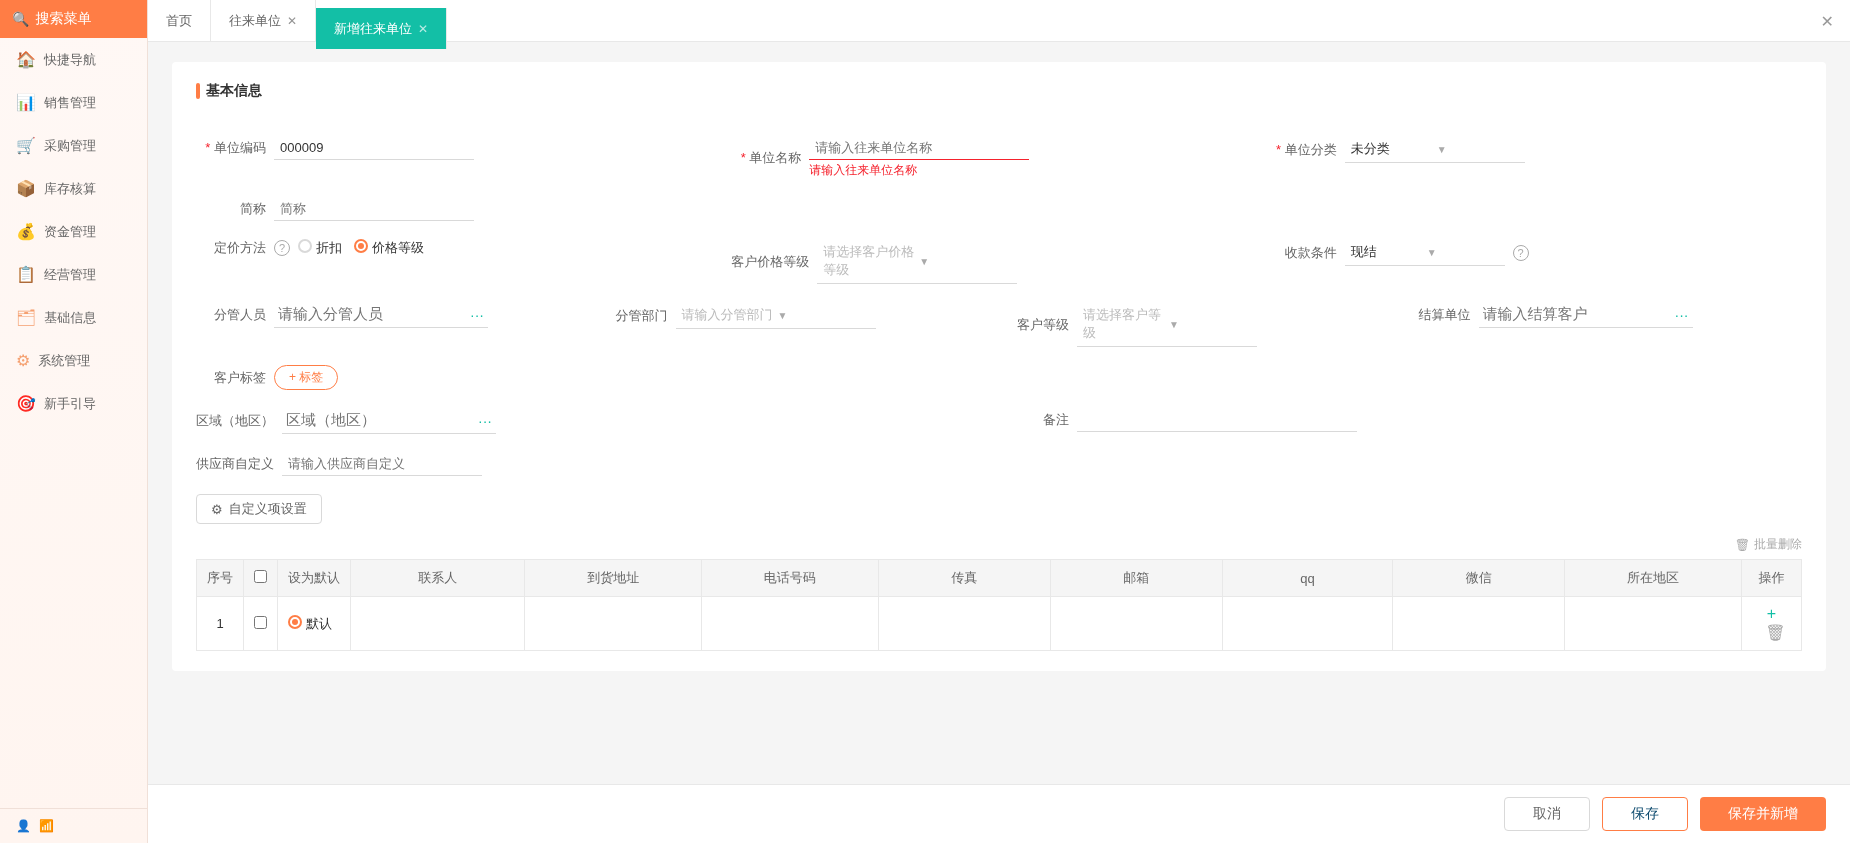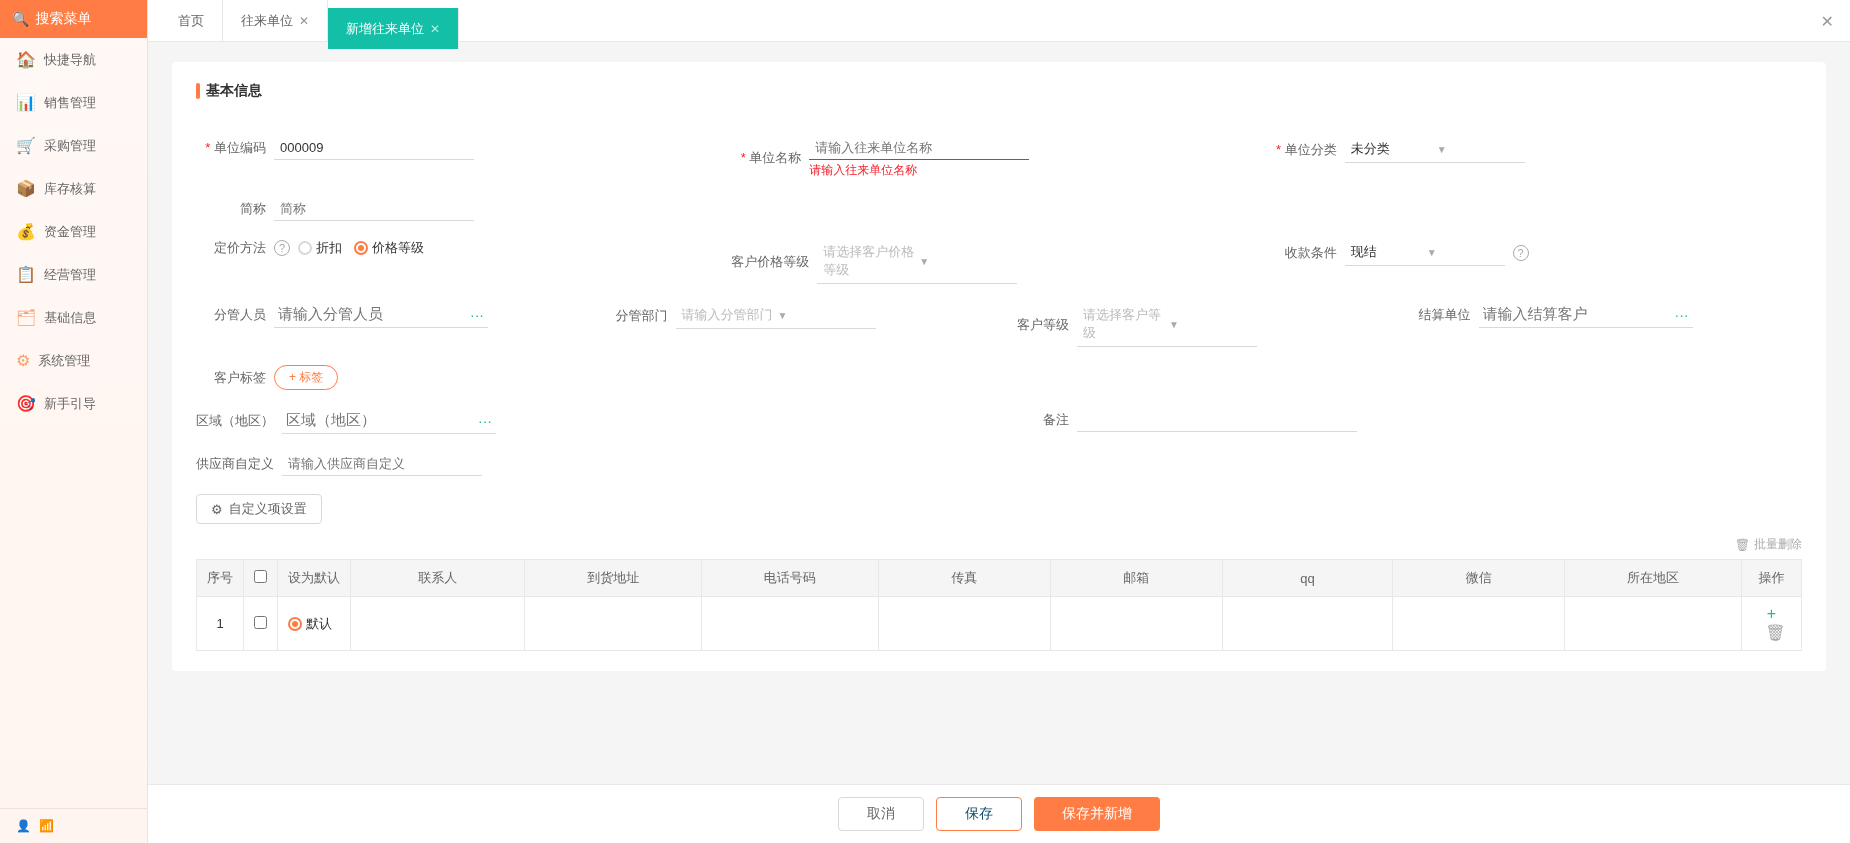--- a/index.html
+++ b/index.html
@@ -53,21 +53,21 @@
       overflow: hidden;
     }
 
     
     .tab-bar {
       background: #fff;
       border-bottom: 1px solid #e8e8e8;
       display: flex;
       align-items: center;
       height: 42px;
-      padding: 0 12px;
+      padding: 0 0;
       position: relative;
     }
     .tab {
       height: 100%;
       display: flex;
       align-items: center;
       padding: 0 18px;
       font-size: 13px;
       cursor: pointer;
       color: #666;
@@ -205,21 +205,21 @@
     .select-wrap span { flex: 1; color: #bbb; font-size: 13px; }
     .select-wrap .chevron { color: #aaa; font-size: 10px; }
 
     .radio-group {
       display: flex;
       align-items: center;
       gap: 12px;
     }
     .radio-item {
       display: flex;
-      align-items: center;
+      align-items: flex-start;
       gap: 4px;
       cursor: pointer;
       font-size: 13px;
       color: #333;
     }
     .radio-dot {
       width: 14px;
       height: 14px;
       border-radius: 50%;
       border: 2px solid #d9d9d9;
@@ -336,21 +336,21 @@
       cursor: pointer;
       font-size: 16px;
     }
 
     
     .footer {
       background: #fff;
       border-top: 1px solid #e8e8e8;
       padding: 12px 24px;
       display: flex;
-      justify-content: center;
+      justify-content: flex-end;
       gap: 12px;
     }
     .btn-cancel {
       padding: 7px 28px;
       border: 1px solid #d9d9d9;
       background: #fff;
       border-radius: 4px;
       cursor: pointer;
       font-size: 14px;
       color: #666;

